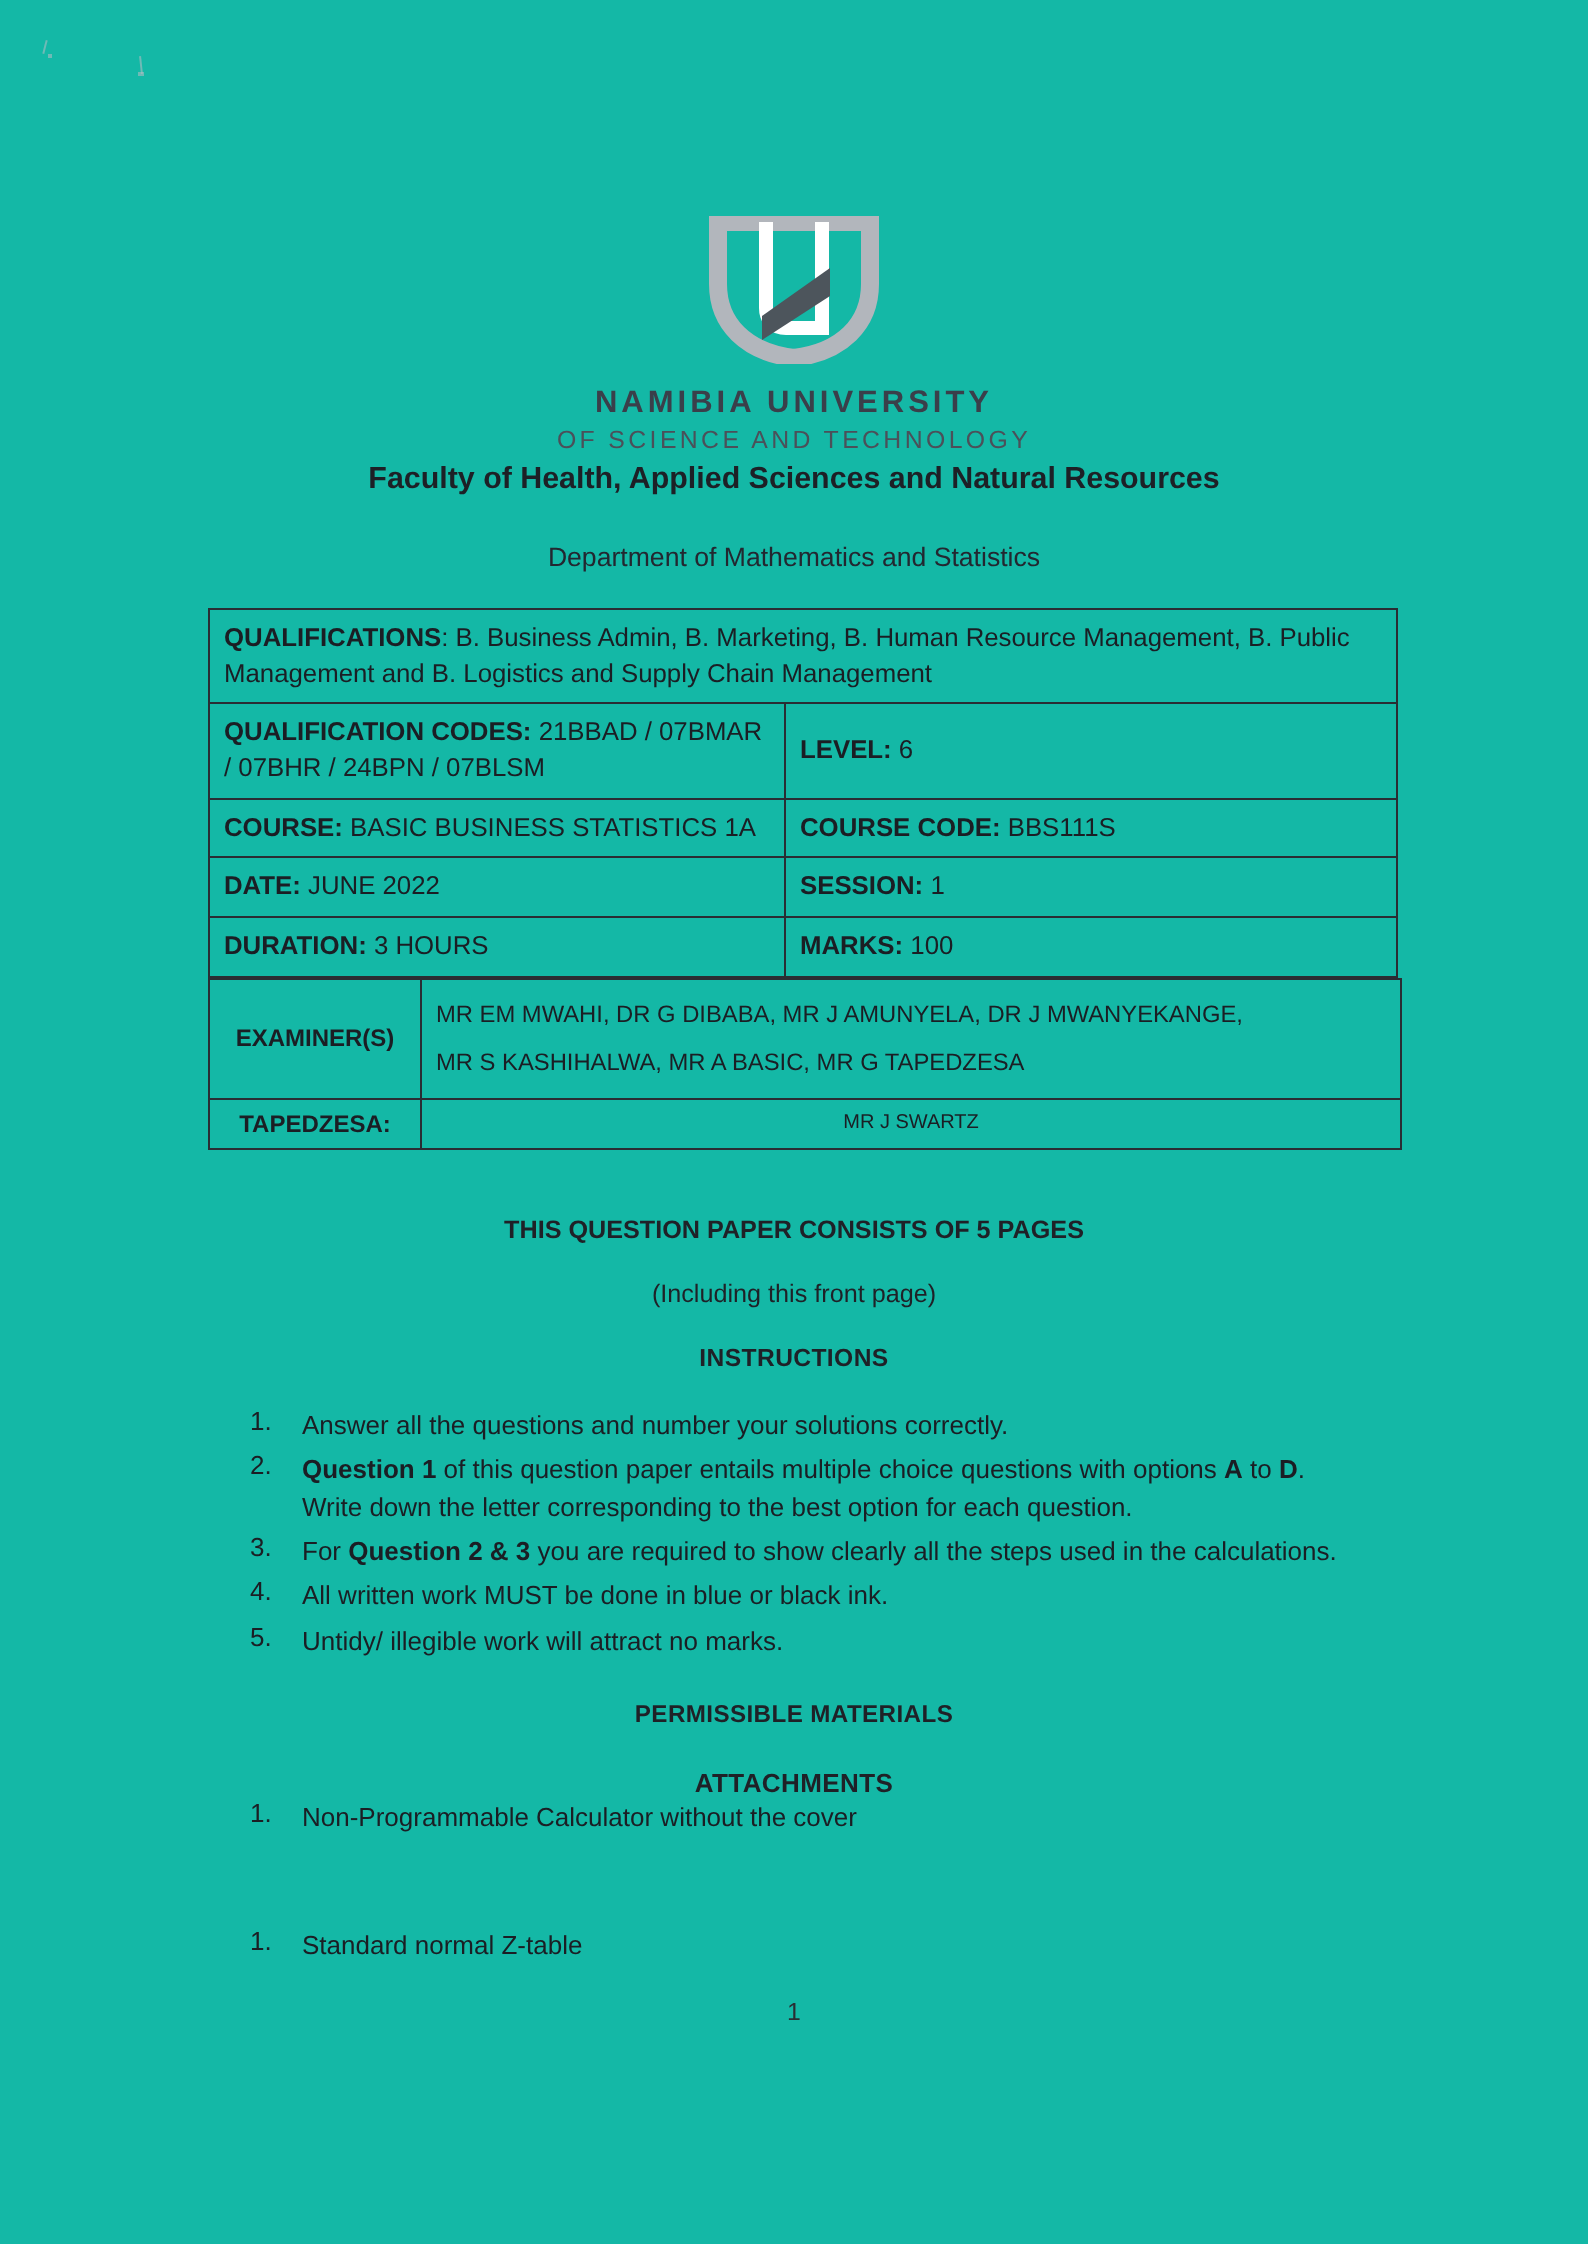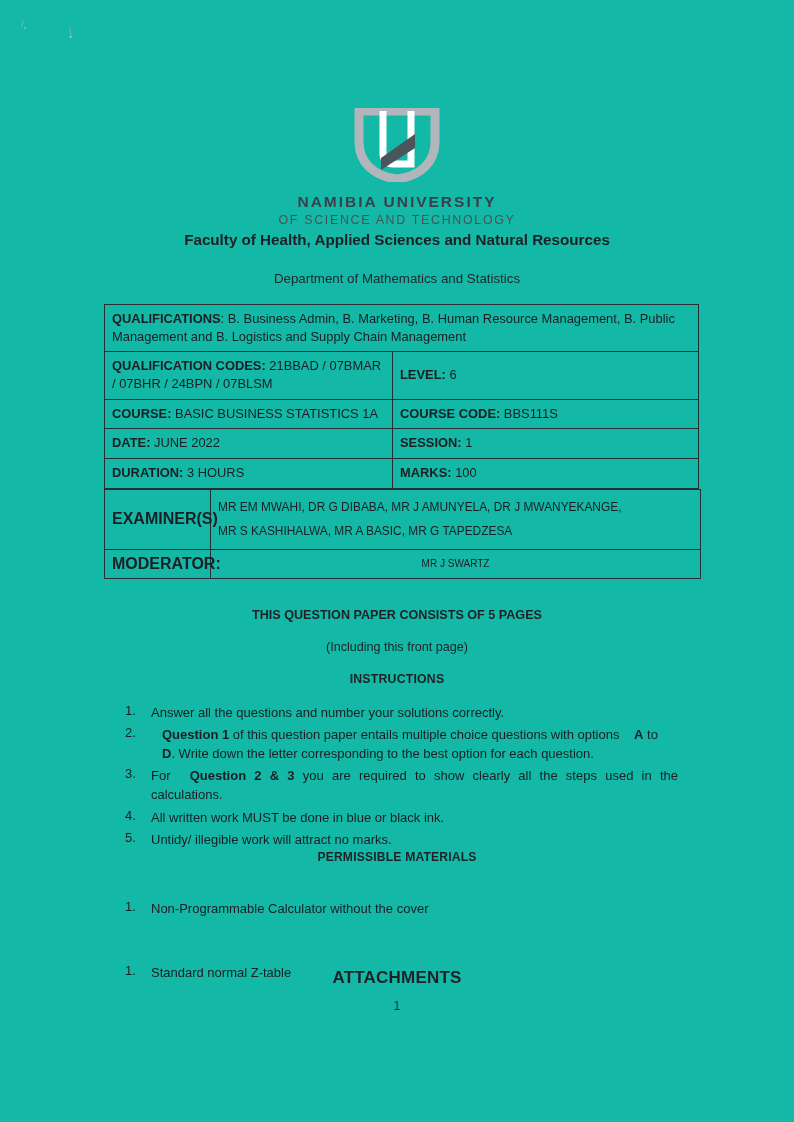--- a/index.html
+++ b/index.html
@@ -121,21 +121,21 @@
     vertical-align: middle;
   }
   .exam-title {
     text-align: center;
     font-weight: 700;
     font-size: 13.0px;
     letter-spacing: .1px;
   }
   .exam-label {
     font-weight: 700;
-    font-size: 16px;
+    font-size: 12px;
     white-space: nowrap;
     text-align: center;
   }
   .exam-names {
     font-size: 11.9px;
     line-height: 2.05;
     padding: 6px 7px 10px 7px;
   }
   .exam-mod {
     text-align: center;
@@ -145,21 +145,21 @@
   
   .ctr {
     position: absolute;
     left: 0; right: 0;
     text-align: center;
   }
   .pages-line  { top: 608px; font-size: 12.6px; font-weight: 700; }
   .front-line  { top: 640px; font-size: 12.6px; font-weight: 400; }
   .instr-head  { top: 672px; font-size: 12.3px; font-weight: 700; letter-spacing: .2px; }
   .perm-head   { top: 850px; font-size: 12.1px; font-weight: 700; letter-spacing: .2px; }
-  .attach-head { top: 968px; font-size: 17px; font-weight: 700; letter-spacing: .2px; }
+  .attach-head { top: 884px; font-size: 13px; font-weight: 700; letter-spacing: .2px; }
 
   
   .olist {
     position: absolute;
     left: 122px;
     width: 556px;
     font-size: 13.0px;
     color: #1b1e24;
   }
   .olist .row {
@@ -168,21 +168,21 @@
     margin-bottom: 3px;
   }
   .olist .num {
     width: 26px;
     flex: 0 0 26px;
     text-align: left;
     padding-left: 3px;
   }
   .olist .txt { flex: 1 1 auto; line-height: 1.47; }
   .olist .txt.justify { text-align: justify; }
-  .olist .txt b { font-weight: 700; margin-left: 11px; }
+  .olist .txt b { font-weight: 700; }
 
   .instructions { top: 703px; }
   .permissible  { top: 899px; }
   .attachments  { top: 963px; }
 
   .page-no {
     position: absolute;
     left: 0; right: 0;
     top: 999px;
     text-align: center;
@@ -251,21 +251,21 @@
       </colgroup>
     <tbody>
       <tr>
         <td class="exam-label">EXAMINER(S)</td>
         <td class="exam-names">
           <div>MR EM MWAHI, DR G DIBABA, MR J AMUNYELA, DR J MWANYEKANGE,</div>
           <div>MR S KASHIHALWA, MR A BASIC, MR G TAPEDZESA</div>
         </td>
       </tr>
       <tr>
-        <td class="exam-label">MODERATOR:</td>
+        <td class="exam-label">TAPEDZESA:</td>
         <td class="exam-mod">MR J SWARTZ</td>
       </tr>
     </tbody>
   </table>
 
   <div class="ctr pages-line">THIS QUESTION PAPER CONSISTS OF 5 PAGES</div>
   <div class="ctr front-line">(Including this front page)</div>
   <div class="ctr instr-head">INSTRUCTIONS</div>
 
   <div class="olist instructions">

